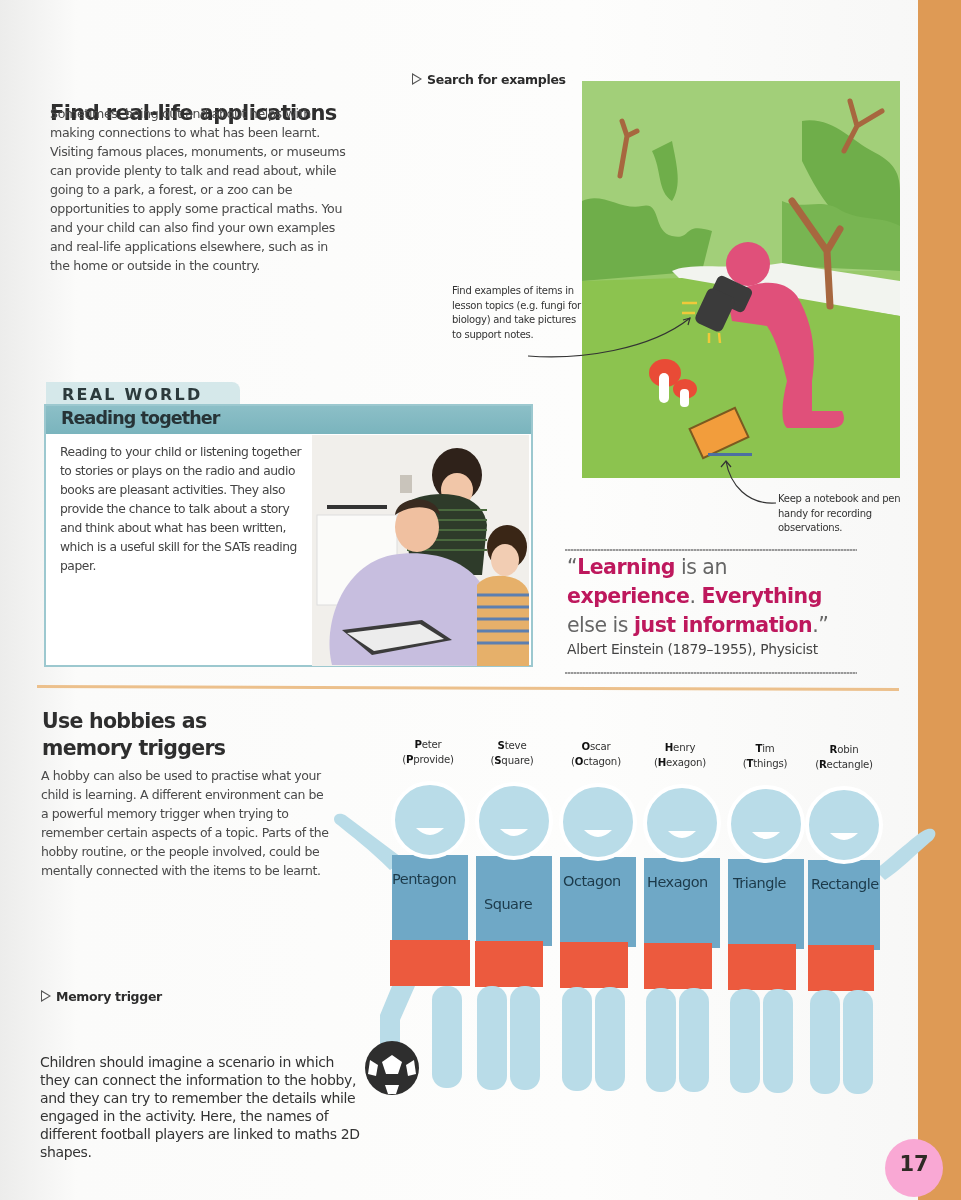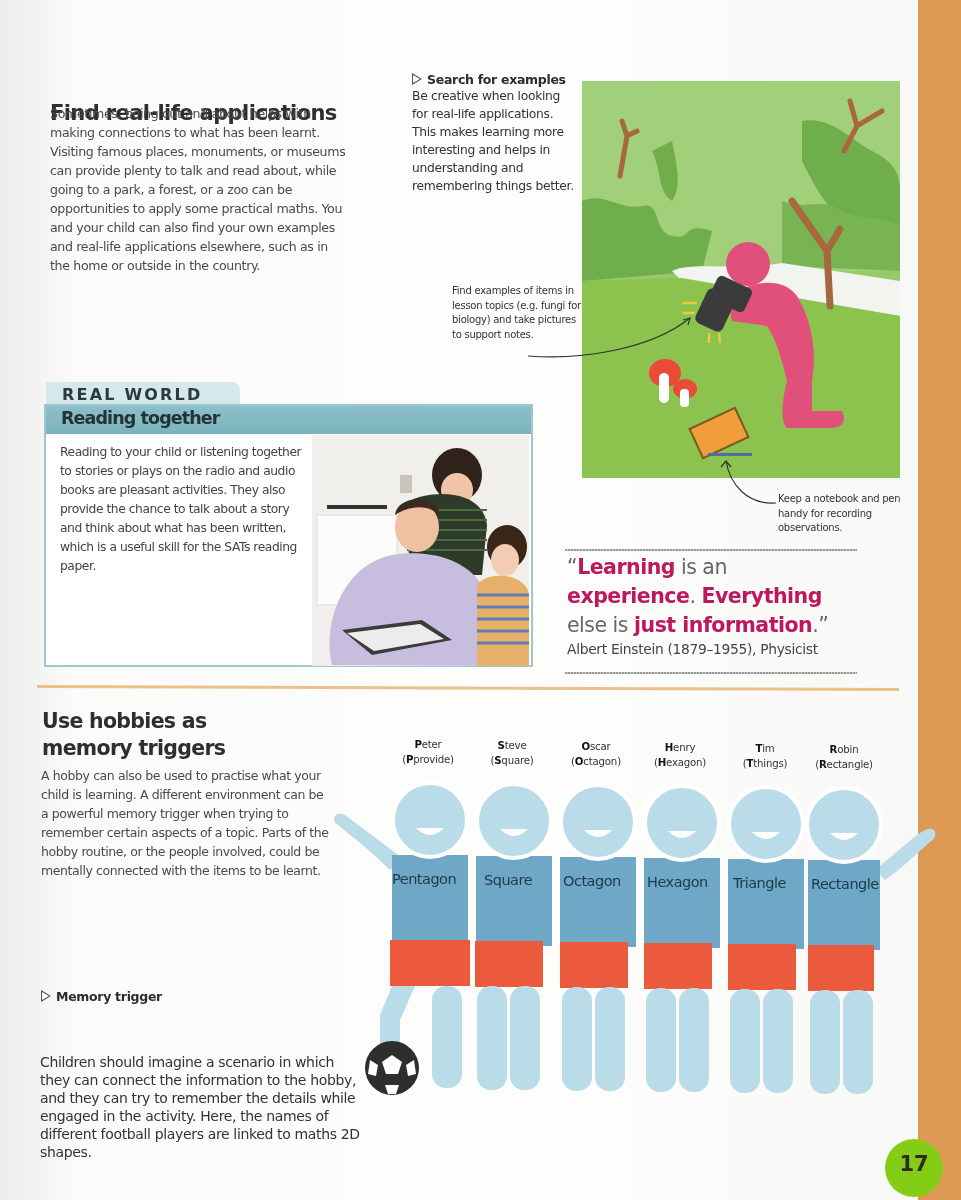--- a/index.html
+++ b/index.html
@@ -138,39 +138,38 @@
 
   .figs { position: absolute; left: 330px; top: 780px; width: 610px; height: 320px; }
 
   .shirt-text {
     position: absolute; font-family: "DejaVu Sans", sans-serif; font-size: 14.5px;
     color: #1c3a4a; letter-spacing: -0.5px; white-space: nowrap;
   }
 
   .page-num {
     position: absolute; left: 885px; top: 1139px; width: 58px; height: 58px; border-radius: 50%;
-    background: #84cc16;
+    background: #f9a8d4;
   }
   .page-num span {
     position: absolute; left: 0; top: 13px; width: 58px; text-align: center;
     font-family: "DejaVu Sans", sans-serif; font-weight: bold; font-size: 21px; color: #2f2a25;
   }
 </style>
 </head>
 <body>
 
 <div class="page"></div>
 <div class="orange-strip"></div>
 
 <div class="abs h1" style="left:50px; top:73px;">Find real-life applications</div>
 <div class="abs body-text" style="left:50px; top:104px; width:300px;">Sometimes, being out and about helps with making connections to what has been learnt. Visiting famous places, monuments, or museums can provide plenty to talk and read about, while going to a park, a forest, or a zoo can be opportunities to apply some practical maths. You and your child can also find your own examples and real-life applications elsewhere, such as in the home or outside in the country.</div>
 
 <div class="abs" style="left:412px; top:72px; width:165px;">
   <div class="side-title"><span class="triangle-icon"></span><span>Search for examples</span></div>
-  <div class="side-body">Be creative when looking for real-life applications. This makes learning more interesting and helps in understanding and remembering things better.</div>
 </div>
 
 <div class="illus">
   <svg width="318" height="397" viewBox="0 0 318 397" xmlns="http://www.w3.org/2000/svg">
     <rect x="0" y="0" width="318" height="397" fill="#98c96a"></rect>
     <path d="M0 0 H318 V190 H0 Z" fill="#a2cf79"></path>
     <path d="M0 120 C20 110 40 130 60 125 C80 120 70 150 90 155 C110 160 100 140 130 150 L120 190 L0 200 Z" fill="#6fae4a"></path>
     <path d="M70 70 C80 90 75 110 90 120 C100 105 95 85 90 60 Z" fill="#6fae4a"></path>
     <path d="M220 40 C250 35 270 60 290 70 C310 80 318 90 318 110 L318 170 C300 160 280 150 260 140 C240 120 230 100 220 80 Z" fill="#6fae4a"></path>
     <path d="M200 120 C220 130 240 115 260 130 C280 140 300 135 318 145 L318 190 L200 185 Z" fill="#78b552"></path>
@@ -309,21 +308,21 @@
 
     <circle cx="62" cy="288" r="27" fill="#2e2e2e"></circle>
     <path d="M62 275 L72 282 L68 294 L56 294 L52 282 Z" fill="#fff"></path>
     <path d="M40 280 L48 285 L46 296 L38 294 Z" fill="#fff"></path>
     <path d="M84 280 L76 285 L78 296 L86 294 Z" fill="#fff"></path>
     <path d="M55 305 L69 305 L66 314 L58 314 Z" fill="#fff"></path>
   </svg>
 </div>
 
 <div class="shirt-text" style="left:392px; top:871px;">Pentagon</div>
-<div class="shirt-text" style="left:484px; top:872px;">Square</div>
+<div class="shirt-text" style="left:484px; top:896px;">Square</div>
 <div class="shirt-text" style="left:563px; top:873px;">Octagon</div>
 <div class="shirt-text" style="left:647px; top:874px;">Hexagon</div>
 <div class="shirt-text" style="left:733px; top:875px;">Triangle</div>
 <div class="shirt-text" style="left:811px; top:876px;">Rectangle</div>
 
 <div class="page-num">
     <span>17</span>
   </div>
 
 </body></html>

